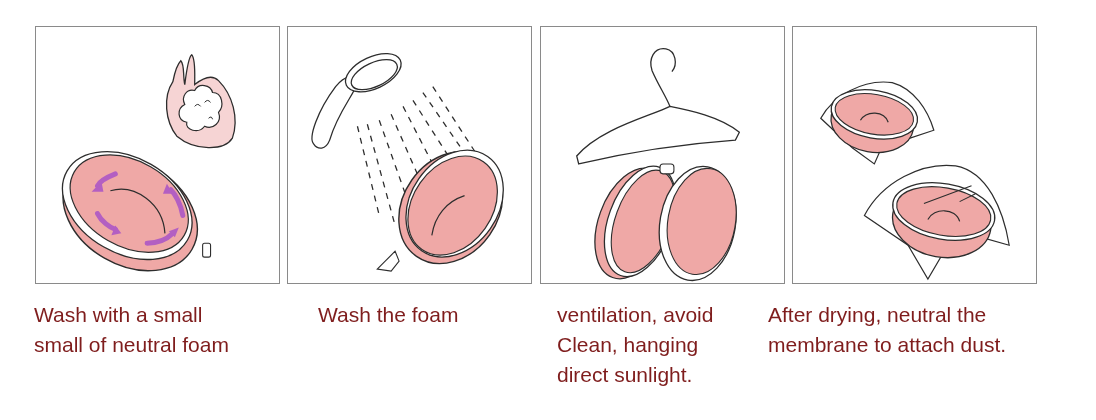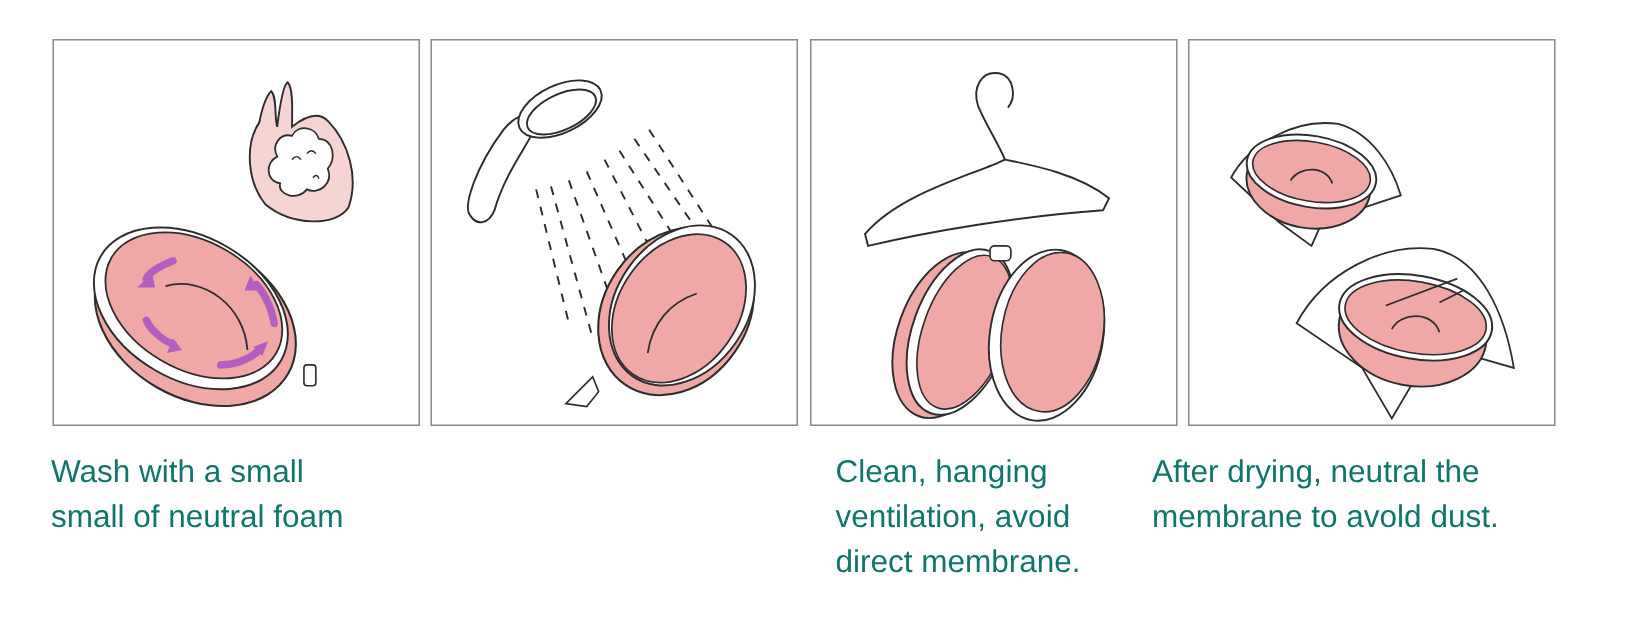--- a/index.html
+++ b/index.html
@@ -2,21 +2,21 @@
 <html><head>
   <meta charset="utf-8">
   <style>
     html, body { margin: 0; padding: 0; background: #ffffff; }
     body { width: 1096px; height: 420px; position: relative; overflow: hidden;
            font-family: "Liberation Sans", sans-serif; }
     .panel { position: absolute; top: 26px; width: 245px; height: 258px;
              border: 1.5px solid #8a8a8a; background: #fff; box-sizing: border-box; }
     .panel svg { position: absolute; left: 0; top: 0; width: 100%; height: 100%; }
     .caption { position: absolute; top: 300px; font-size: 21px; line-height: 30px;
-               color: #0f766e; white-space: pre; }
+               color: #7f1d1d; white-space: pre; }
   </style>
 </head>
 <body>
 
 <div class="panel" style="left:35px;">
   <svg viewBox="0 0 245 258">
 
     <g>
       <path d="M142 110 C130 95 128 70 138 55 C140 45 142 38 146 34 C150 38 148 50 150 58 C152 42 154 30 157 28 C161 32 160 48 160 58 C170 50 178 48 184 54 C198 68 205 92 198 112 C190 125 160 125 142 110 Z" fill="#f6d4d4" stroke="#2d2d2d" stroke-width="1.3"></path>
       <path d="M150 78 C146 70 152 62 160 64 C164 56 176 58 178 66 C188 66 190 80 184 86 C188 96 178 104 170 100 C164 108 150 104 152 96 C142 94 142 82 150 78 Z" fill="#ffffff" stroke="#2d2d2d" stroke-width="1.2"></path>
@@ -107,17 +107,17 @@
       <ellipse cx="152" cy="186" rx="52" ry="28" transform="rotate(10 152 186)" fill="#ffffff" stroke="#2d2d2d" stroke-width="1.3"></ellipse>
       <ellipse cx="152" cy="186" rx="48" ry="24" transform="rotate(10 152 186)" fill="#efa8a6" stroke="#2d2d2d" stroke-width="1.1"></ellipse>
       <path d="M136 194 C142 182 164 182 168 196" fill="none" stroke="#2d2d2d" stroke-width="1.2"></path>
       <path d="M132 178 L180 160 M168 176 L184 168" fill="none" stroke="#2d2d2d" stroke-width="1.1"></path>
     </g>
   </svg>
 </div>
 
 <div class="caption" style="left:34px;"><div>Wash with a small</div><div>small of neutral foam</div></div>
 
-<div class="caption" style="left:318px;"></div>
+<div class="caption" style="left:318px;"><div>Wash the foam</div></div>
 
-<div class="caption" style="left:557px;"><div>Clean, hanging</div><div>ventilation, avoid</div><div>direct membrane.</div></div>
+<div class="caption" style="left:557px;"><div>ventilation, avoid</div><div>Clean, hanging</div><div>direct sunlight.</div></div>
 
-<div class="caption" style="left:768px;"><div>After drying, neutral the</div><div>membrane to avold dust.</div></div>
+<div class="caption" style="left:768px;"><div>After drying, neutral the</div><div>membrane to attach dust.</div></div>
 
 </body></html>

